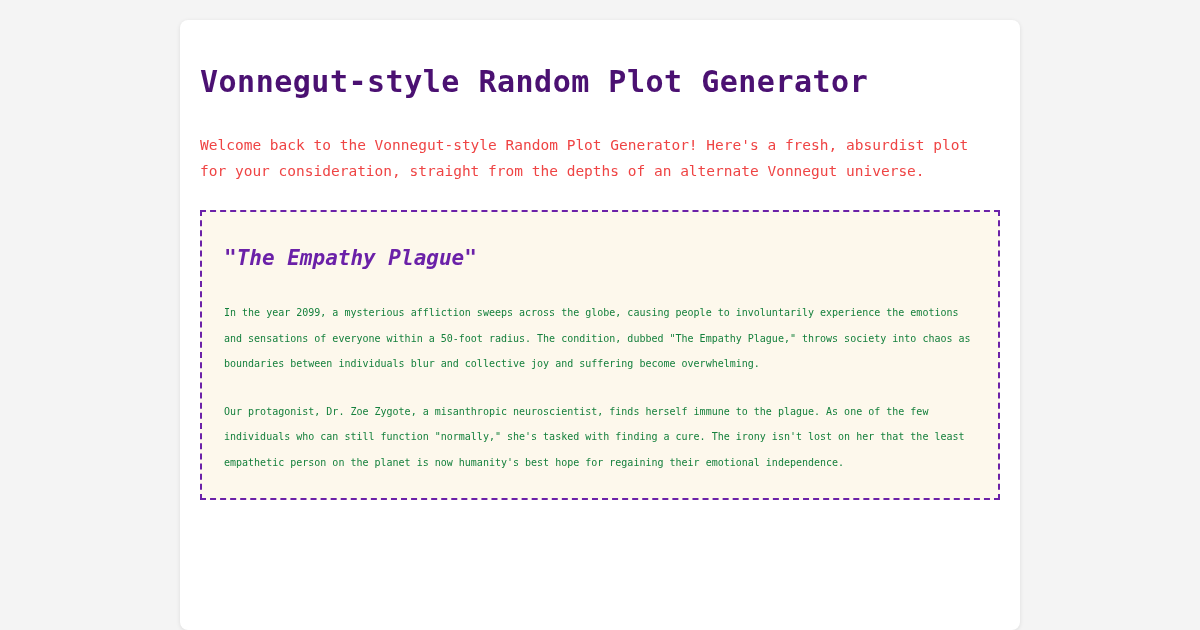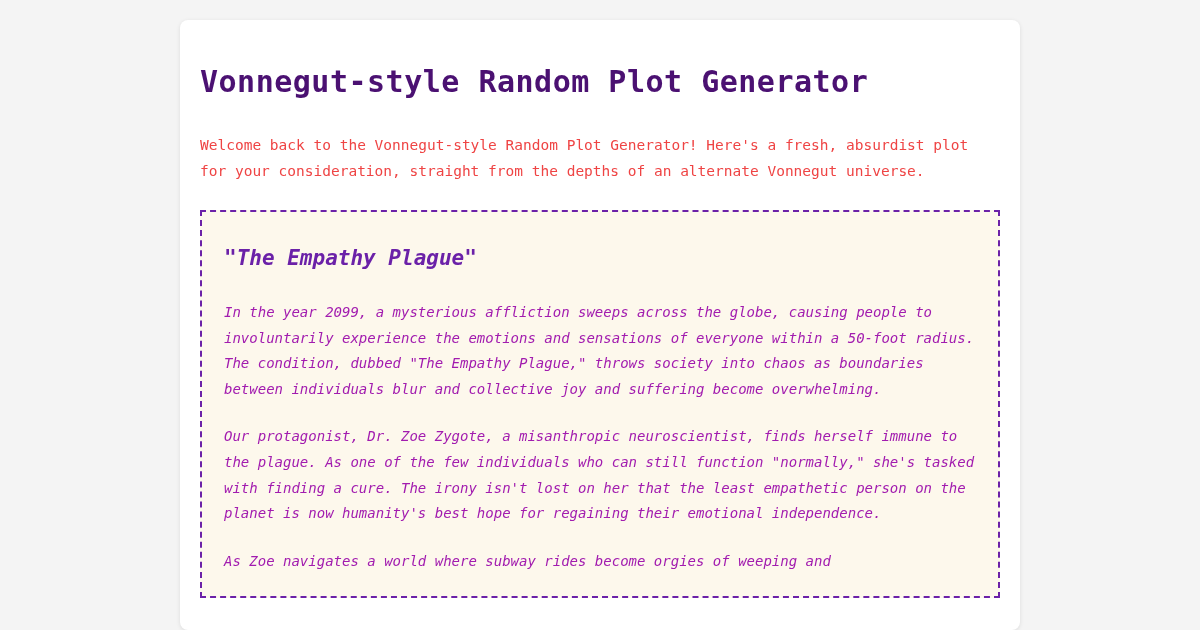--- a/index.html
+++ b/index.html
@@ -56,24 +56,23 @@
   .plot-title {
     font-family: "DejaVu Sans Mono", monospace;
     font-size: 21px;
     font-weight: bold;
     font-style: italic;
     color: #6b21a8;
     margin: 8px 0 30px 0;
   }
   .plot-para {
     font-family: "DejaVu Sans Mono", monospace;
-    font-style: italic;
-    font-size: 14px;
+    font-size: 10px;
     line-height: 25.6px;
-    color: #a21caf;
+    color: #15803d;
     margin: 0 0 22px 0;
     max-width: 760px;
   }
   .plot-para:last-child { margin-bottom: 0; }
 </style>
 </head>
 <body>
 
 <div class="page">
   <div class="card">
@@ -82,17 +81,16 @@
 
     <p class="intro">Welcome back to the Vonnegut-style Random Plot Generator! Here's a fresh, absurdist plot for your consideration, straight from the depths of an alternate Vonnegut universe.</p>
 
     <div class="plot-box">
       <div class="plot-title">"The Empathy Plague"</div>
 
       <p class="plot-para">In the year 2099, a mysterious affliction sweeps across the globe, causing people to involuntarily experience the emotions and sensations of everyone within a 50-foot radius. The condition, dubbed "The Empathy Plague," throws society into chaos as boundaries between individuals blur and collective joy and suffering become overwhelming.</p>
 
       <p class="plot-para">Our protagonist, Dr. Zoe Zygote, a misanthropic neuroscientist, finds herself immune to the plague. As one of the few individuals who can still function "normally," she's tasked with finding a cure. The irony isn't lost on her that the least empathetic person on the planet is now humanity's best hope for regaining their emotional independence.</p>
 
-      <p class="plot-para">As Zoe navigates a world where subway rides become orgies of weeping and</p>
     </div>
 
   </div>
 </div>
 
 </body></html>

